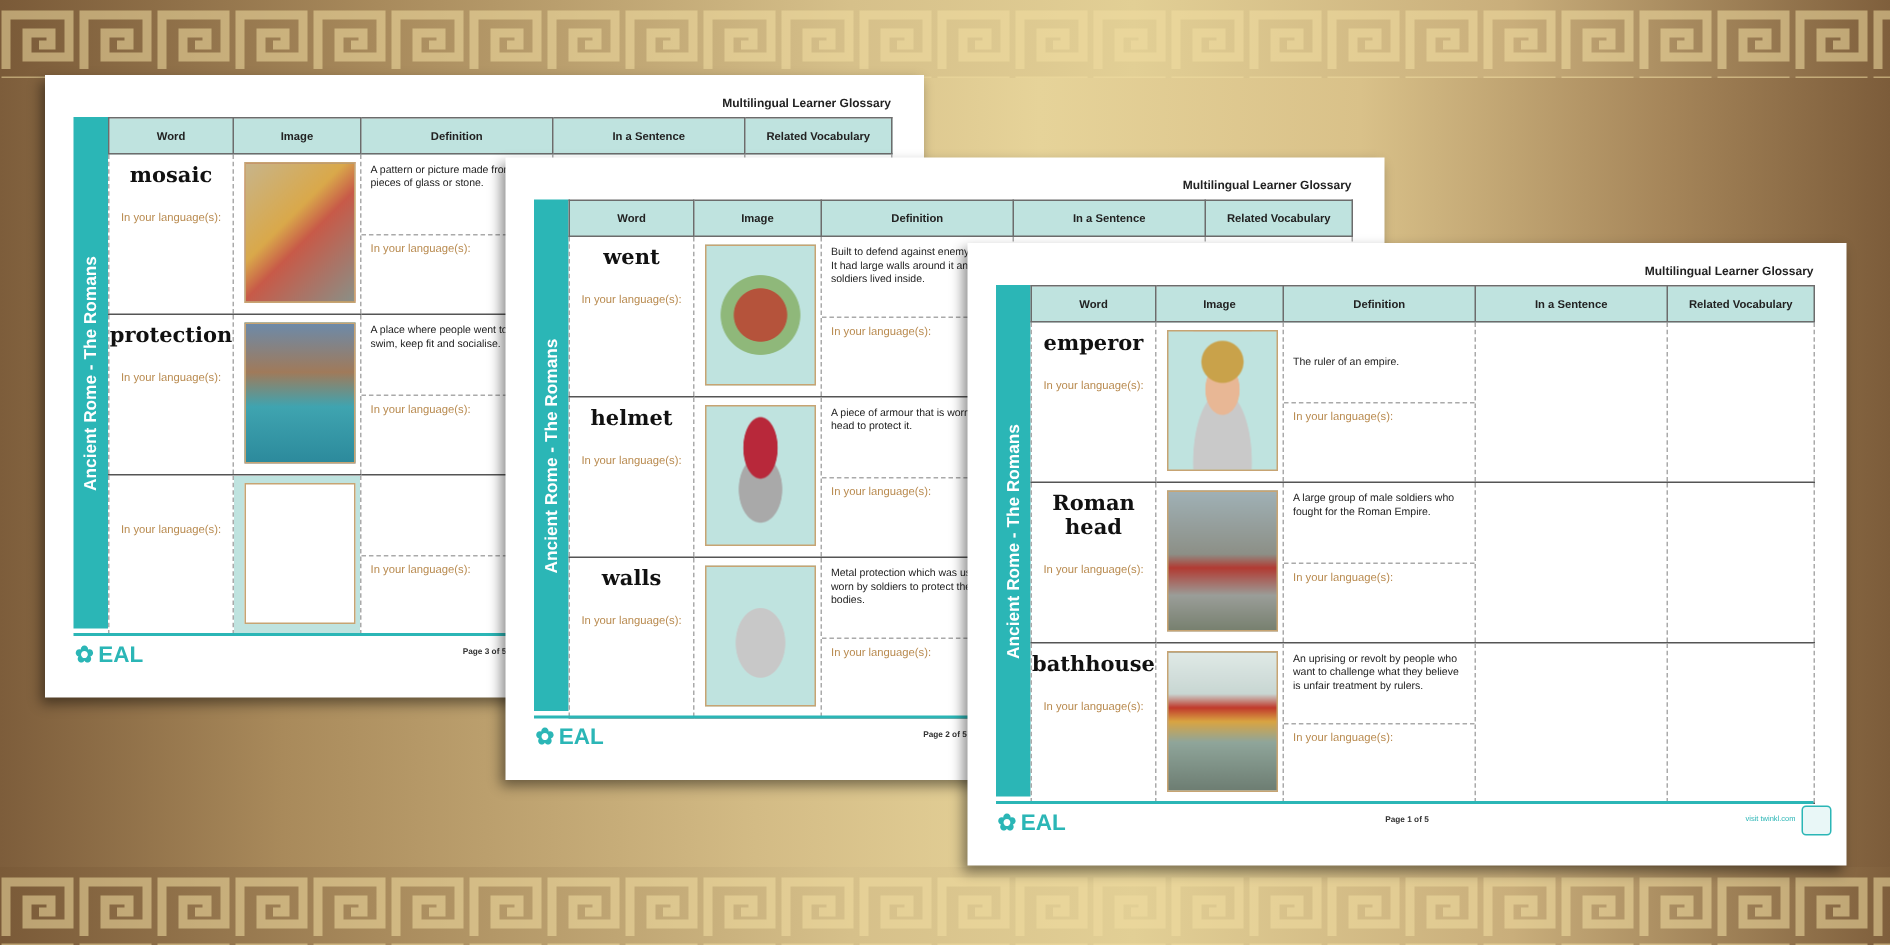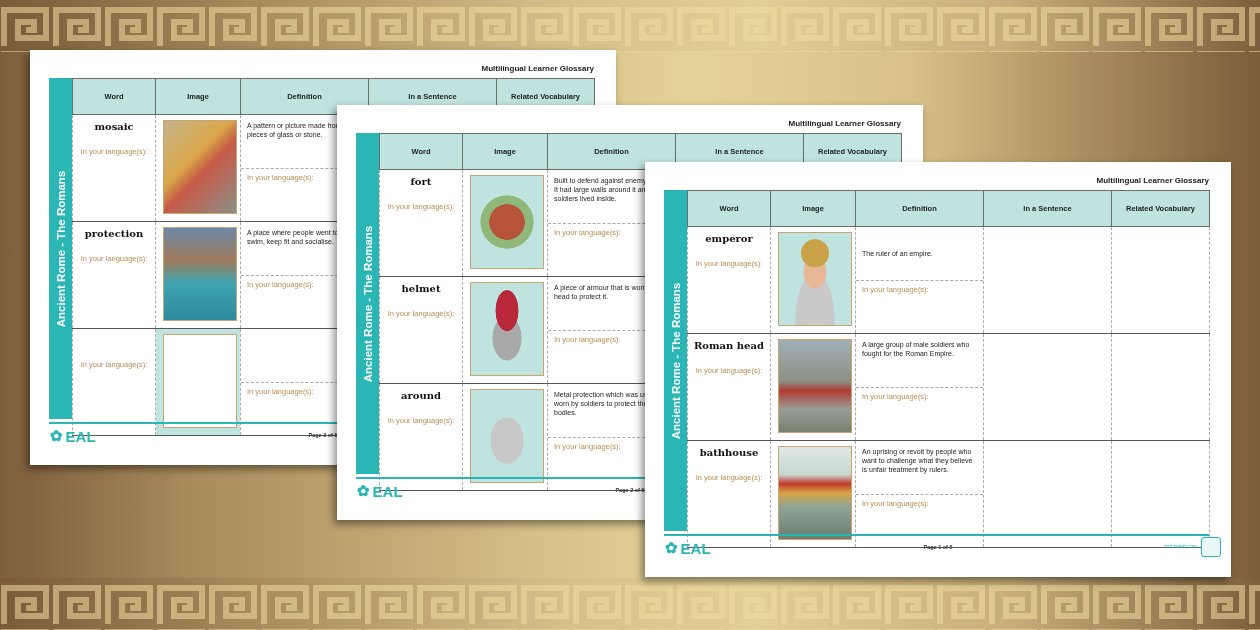--- a/index.html
+++ b/index.html
@@ -12,25 +12,25 @@
 .band.bottom{top:578px}
 .band svg{position:absolute;left:0;top:0}
 .page{position:absolute;background:#fff;box-shadow:-3px 4px 8px rgba(0,0,0,.45)}
 .p3{left:30px;top:50px;width:586px;height:415px}
 .p2{left:337px;top:105px;width:586px;height:415px}
 .p1{left:645px;top:162px;width:586px;height:415px}
 .ptitle{position:absolute;right:22px;top:14px;font-size:8px;font-weight:bold;color:#222;font-family:"Liberation Sans",sans-serif}
 .sidebar{position:absolute;left:19px;top:28px;width:23px;height:341px;background:#2bb6b6}
 .sidebar span{position:absolute;left:50%;top:50%;transform:translate(-50%,-50%) rotate(-90deg);white-space:nowrap;color:#fff;font-weight:bold;font-size:11.5px;font-family:"Liberation Sans",sans-serif}
 table.gl{position:absolute;left:42px;top:28px;width:522px;border-collapse:collapse;table-layout:fixed}
-table.gl th{background:#bfe3df;height:36px;font-size:7.5px;font-weight:bold;color:#222;border:1px solid #6c6c6c;font-family:"Liberation Sans",sans-serif}
+table.gl th{background:#bfe3df;height:24px;font-size:7.5px;font-weight:bold;color:#222;border:1px solid #6c6c6c;font-family:"Liberation Sans",sans-serif}
 table.gl td{border-left:1px dashed #aaa;border-right:1px dashed #aaa;vertical-align:top;font-size:7px;color:#222;padding:0}
 table.gl tr.row td{height:106px;border-bottom:1px solid #555}
 .w{text-align:center}
-.word{display:block;font-family:"DejaVu Serif",serif;font-weight:bold;font-size:10px;margin-top:6px;color:#111}
+.word{display:block;font-family:"DejaVu Serif",serif;font-weight:bold;font-size:14px;margin-top:6px;color:#111}
 .lang{display:block;color:#b98b50;font-size:7.5px;line-height:11px;margin-top:14px;font-family:"Liberation Sans",sans-serif}
 .imgcell{position:relative}
 .img{position:absolute;left:7px;top:5px;width:74px;height:94px;border:1px solid #c7a473;background:#bfe3df}
 .def{display:flex;flex-direction:column;height:106px}
 .def .txt{height:54px;padding:6px 5px 0 6px;font-size:7px;line-height:9px;border-bottom:1px dashed #aaa;font-family:"Liberation Sans",sans-serif}
 .def .ly{padding:4px 6px;color:#b98b50;font-size:7.5px;font-family:"Liberation Sans",sans-serif}
 .foot{position:absolute;left:19px;top:372px;width:545px;border-top:2px solid #2bb6b6}
 .eal{position:absolute;left:20px;top:377px;color:#2bb6b6;font-weight:bold;font-size:15px;font-family:"Liberation Sans",sans-serif;display:flex;align-items:center;gap:3px}
 .pagenum{position:absolute;left:0;width:100%;top:382px;text-align:center;font-size:5.5px;font-weight:bold;color:#333;font-family:"Liberation Sans",sans-serif}
 .visit{position:absolute;right:34px;top:381px;font-size:5px;color:#2bb6b6;font-family:"Liberation Sans",sans-serif}
@@ -153,21 +153,21 @@
     <tbody>
         <tr>
       <th>Word</th>
       <th>Image</th>
       <th>Definition</th>
       <th>In a Sentence</th>
       <th>Related Vocabulary</th>
     </tr>
     <tr class="row">
       <td class="w">
-            <span class="word">fort</span>
+            <span class="word">went</span>
             <span class="lang">In your language(s):</span>
           </td>
       <td class="imgcell">
             <div class="img" style="background:radial-gradient(circle at 50% 50%,#b5533b 0 30%,#8fb87a 31% 45%,#bfe3df 46%)"></div>
           </td>
       <td>
             <div class="def">
               <div class="txt">Built to defend against enemy attack. It had large walls around it and soldiers lived inside.</div>
               <div class="ly">In your language(s):</div>
             </div>
@@ -187,21 +187,21 @@
             <div class="def">
               <div class="txt">A piece of armour that is worn on the head to protect it.</div>
               <div class="ly">In your language(s):</div>
             </div>
           </td>
       <td></td>
           <td></td>
     </tr>
     <tr class="row">
       <td class="w">
-            <span class="word">around</span>
+            <span class="word">walls</span>
             <span class="lang">In your language(s):</span>
           </td>
       <td class="imgcell">
             <div class="img" style="background:radial-gradient(ellipse at 50% 55%,#c8c8c8 0 32%,#bfe3df 33%)"></div>
           </td>
       <td>
             <div class="def">
               <div class="txt">Metal protection which was usually worn by soldiers to protect their bodies.</div>
               <div class="ly">In your language(s):</div>
             </div>

